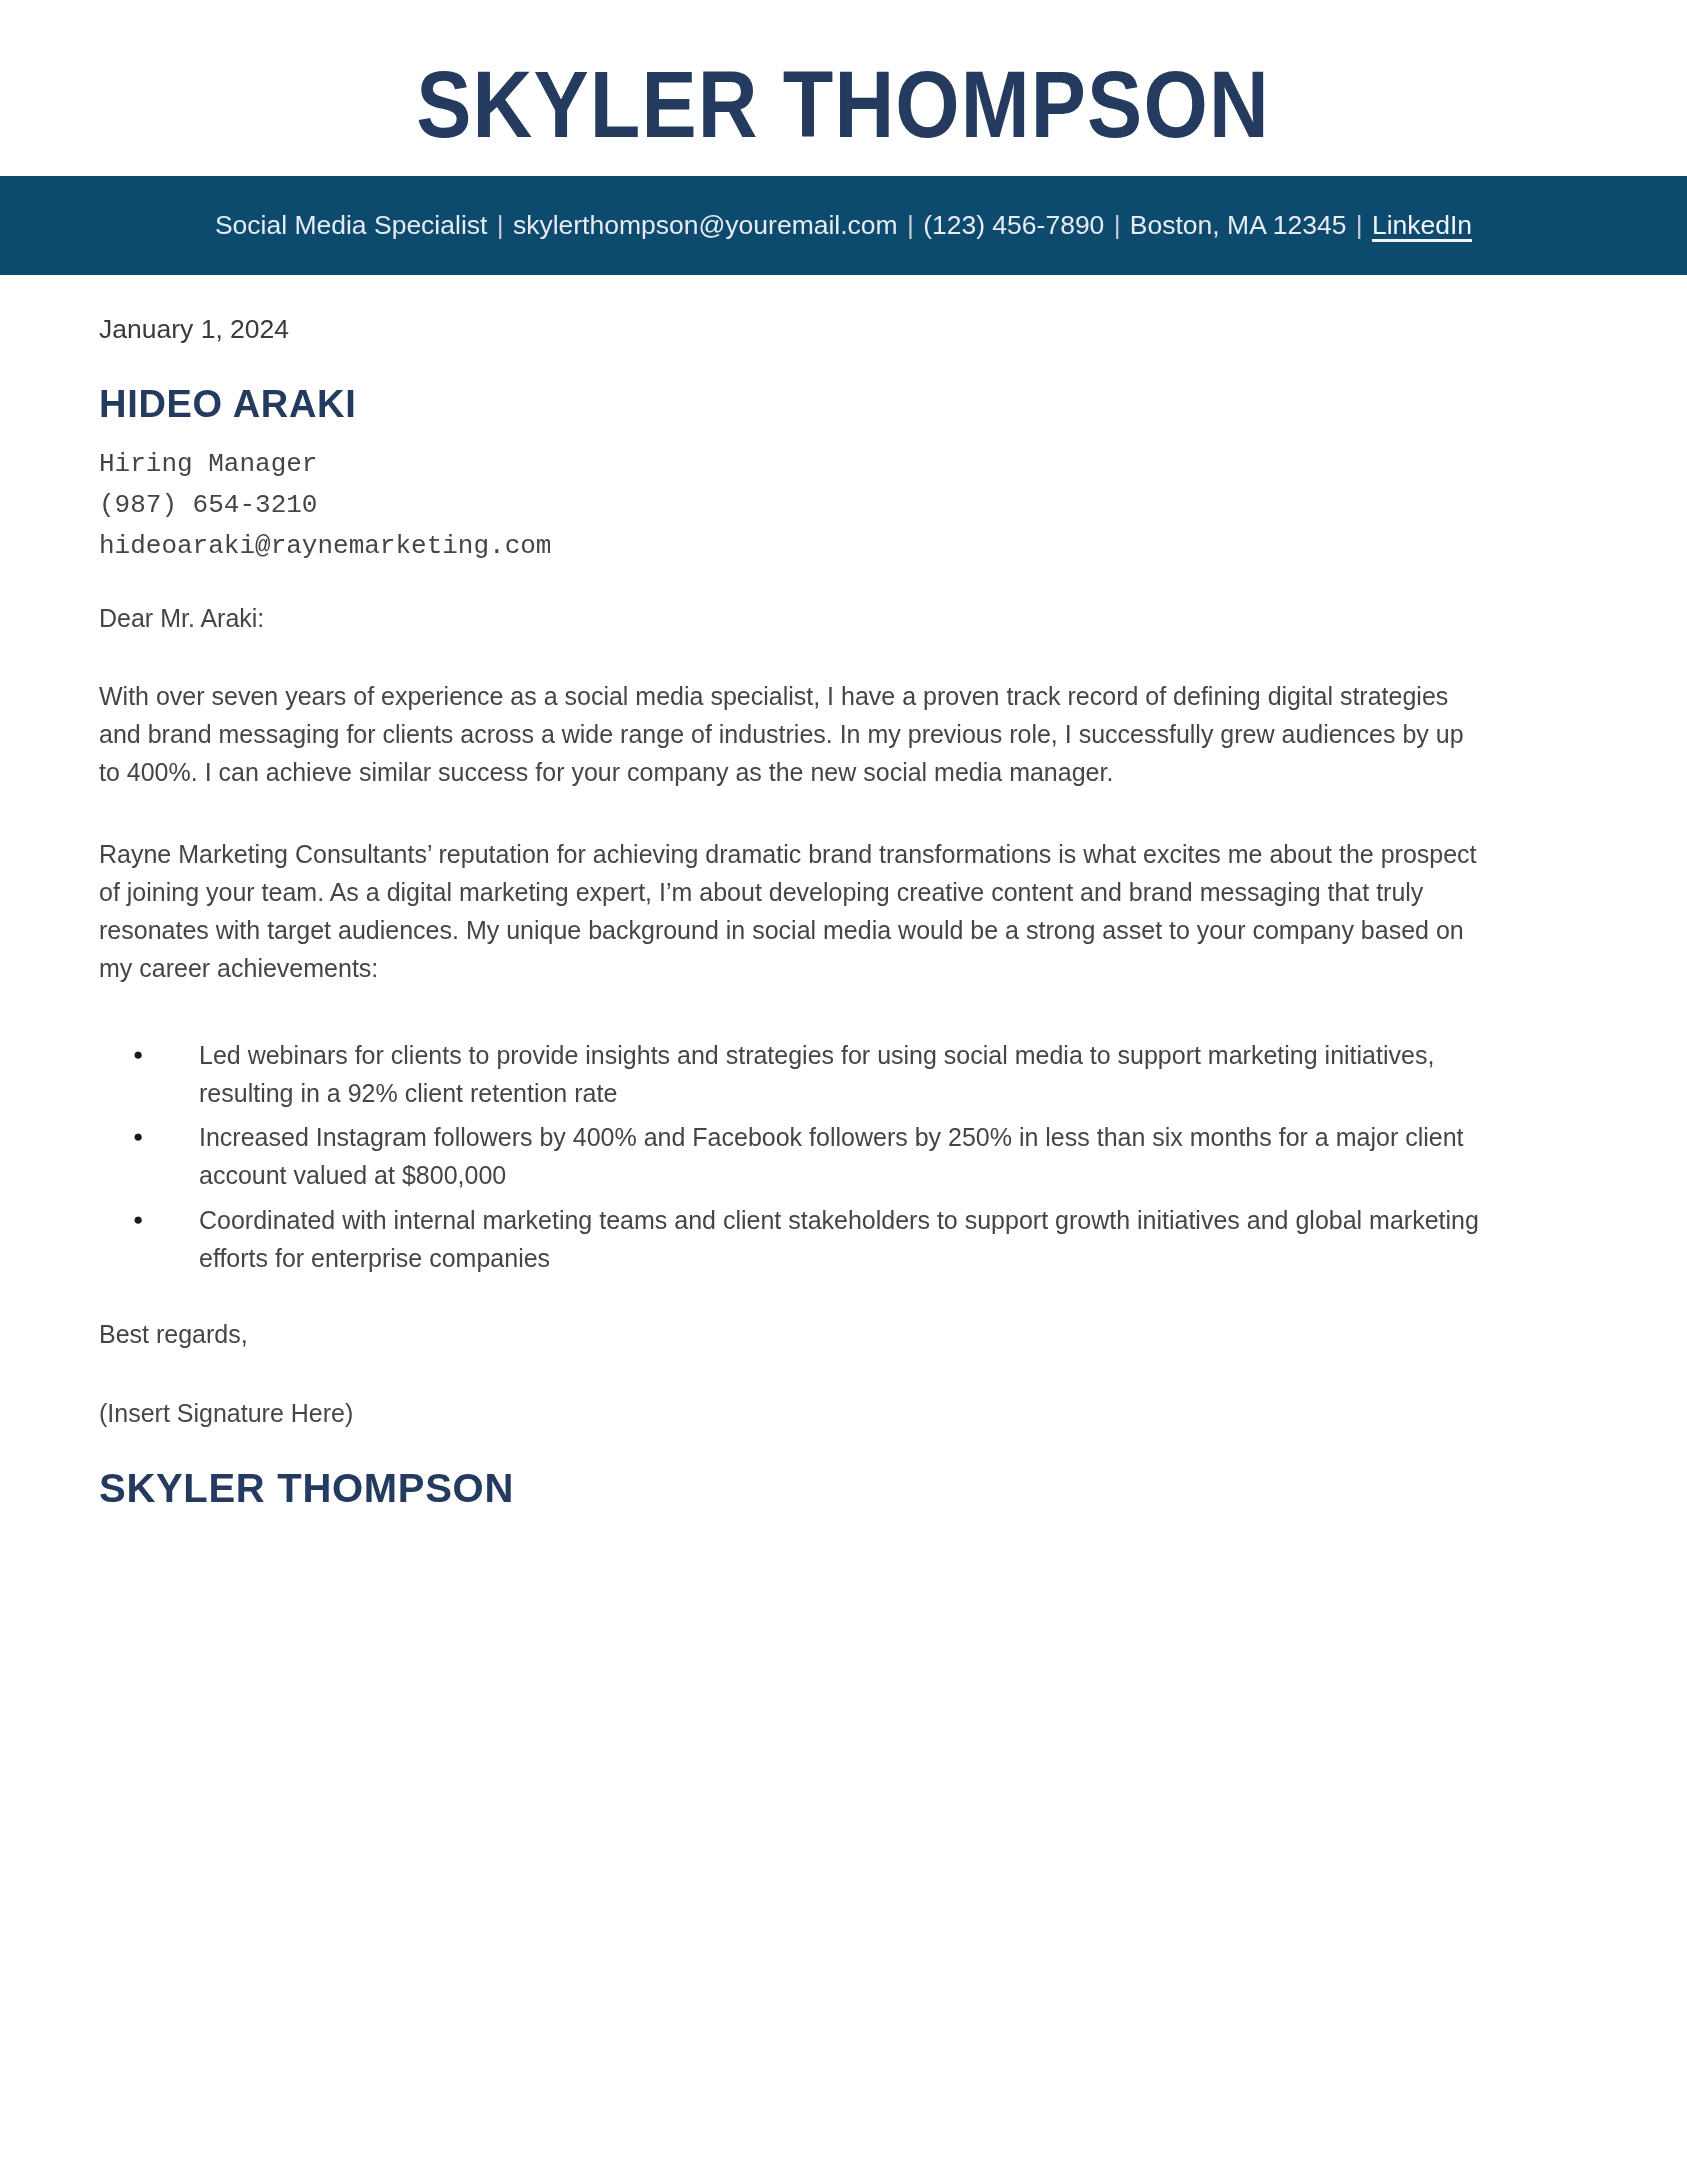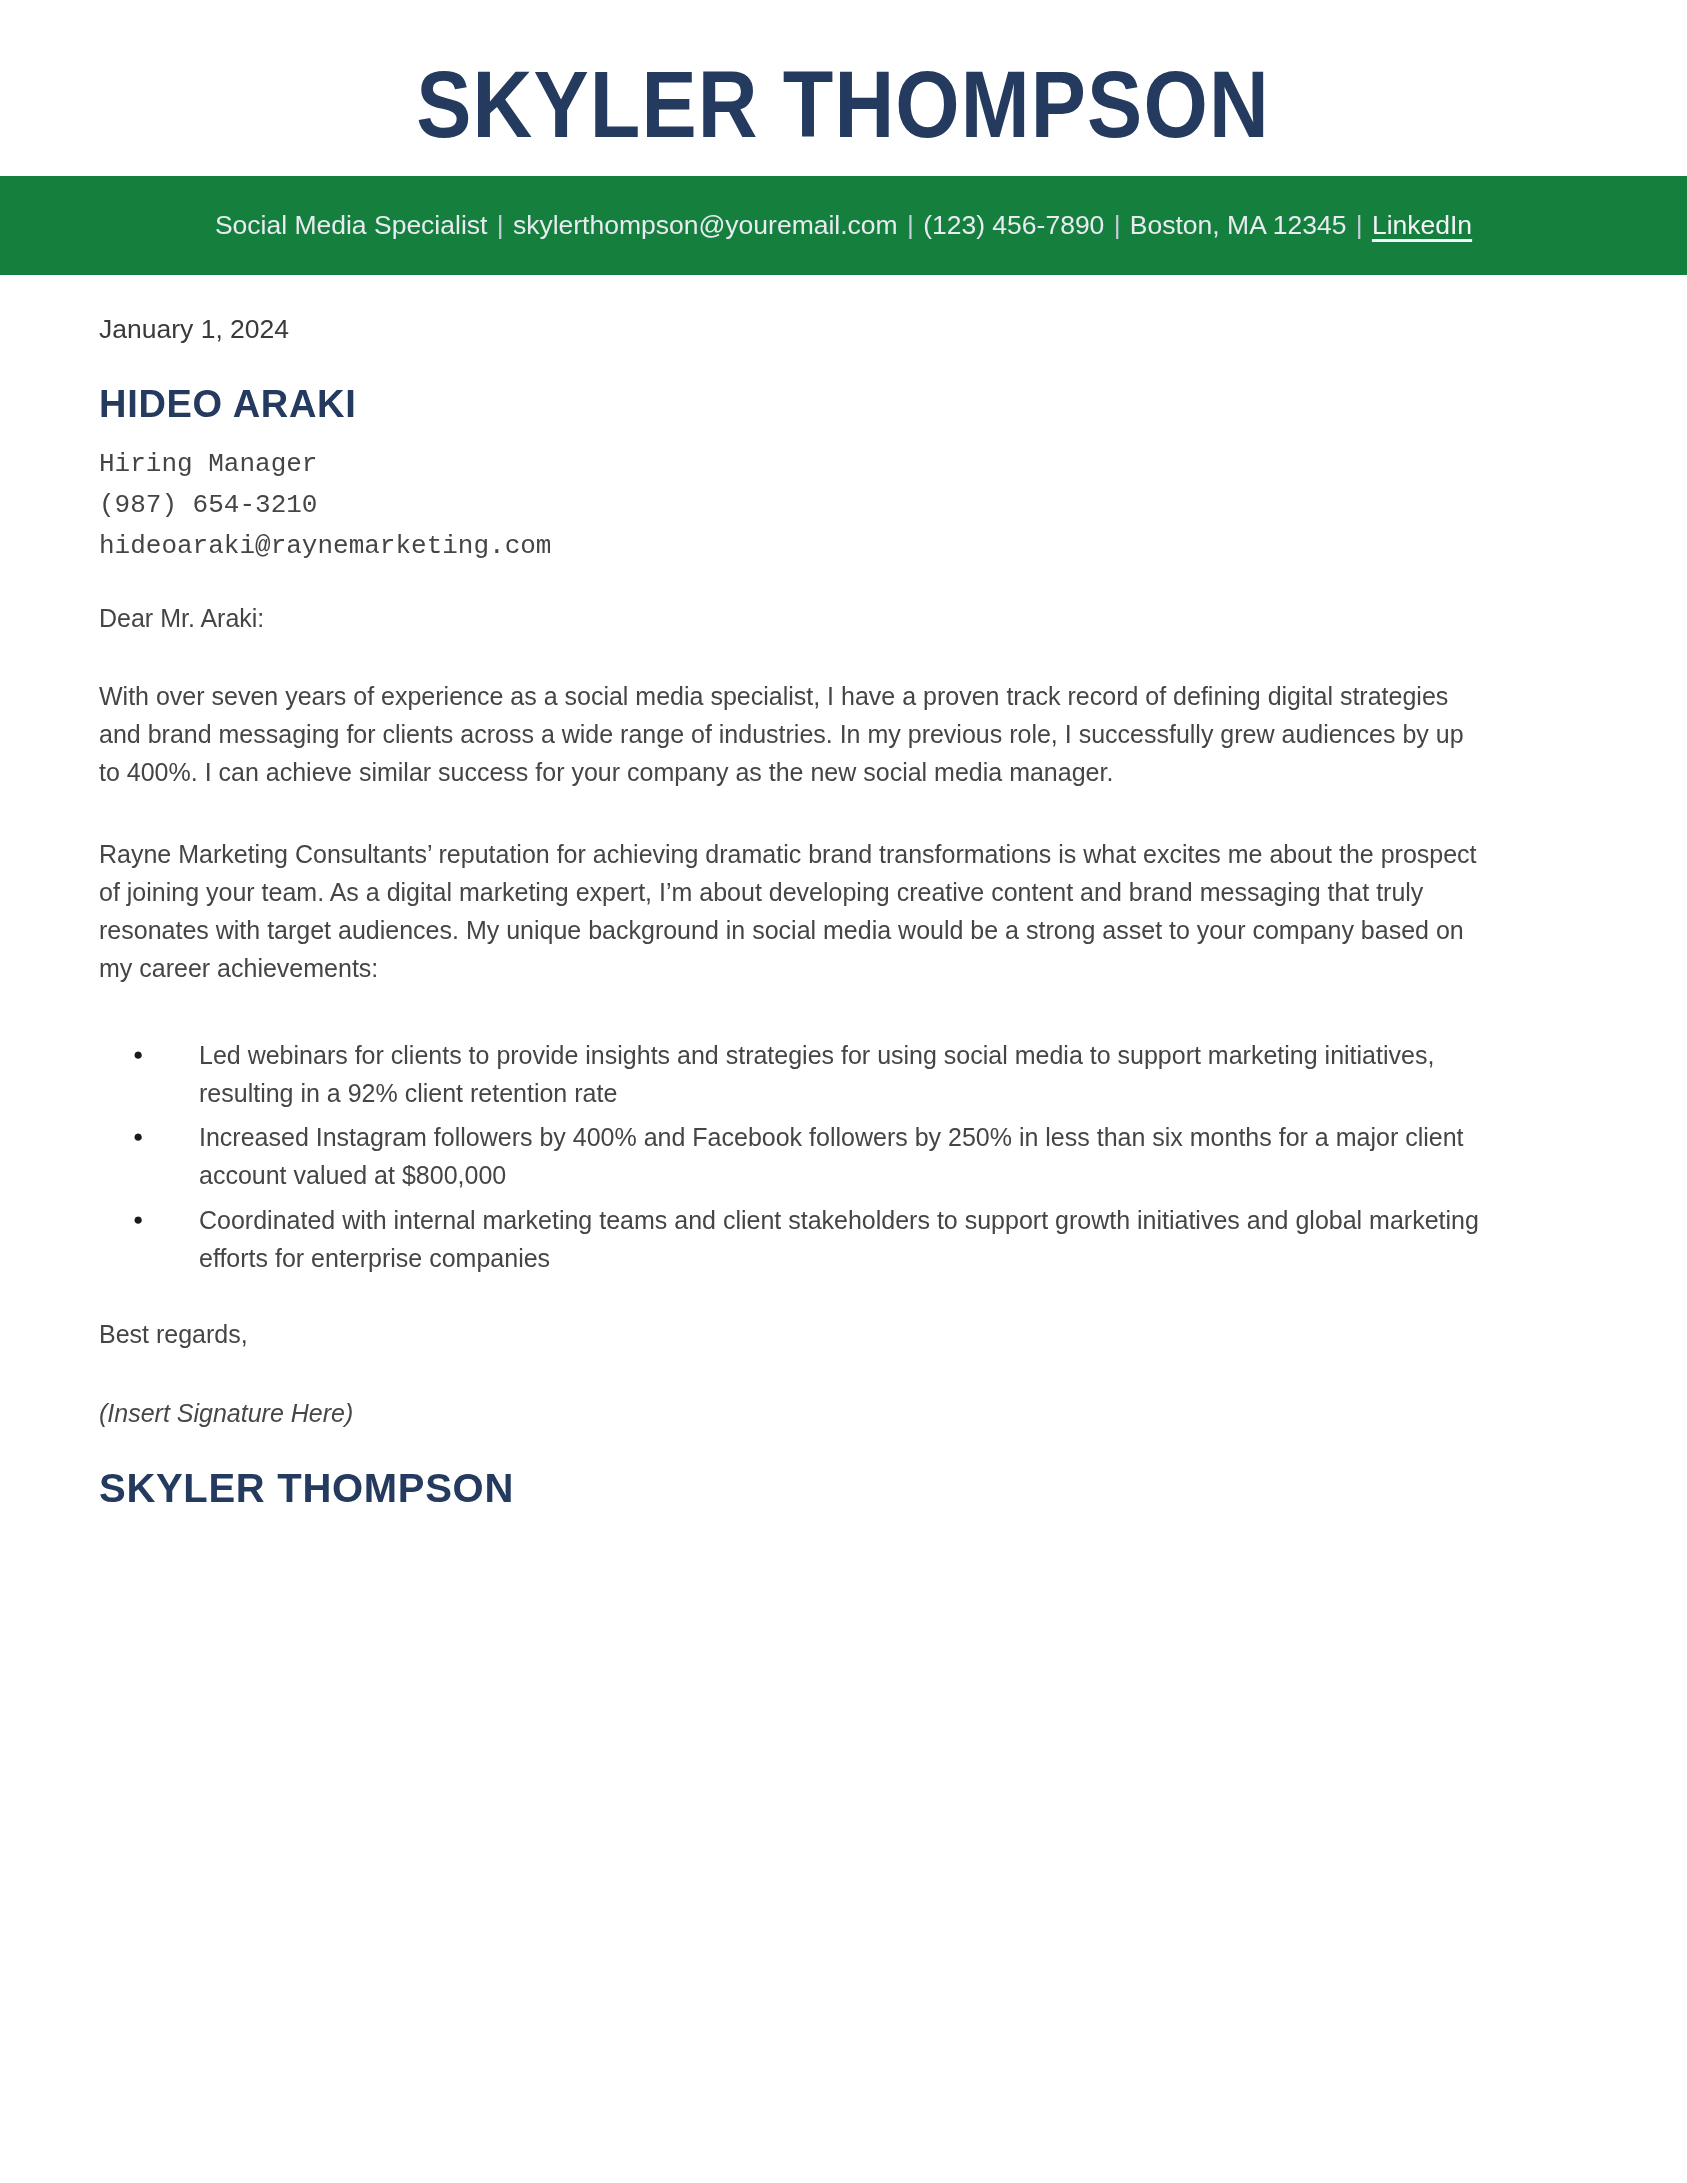--- a/index.html
+++ b/index.html
@@ -32,21 +32,21 @@
     transform: scaleX(0.88);
     transform-origin: center;
     white-space: nowrap;
   }
 
   
   .contact-banner {
     margin-top: 24px;
     width: 100%;
     height: 99px;
-    background: #15803d;
+    background: #0c4a6e;
     display: flex;
     align-items: center;
     justify-content: center;
   }
   .contact-banner-line {
     color: #E8EBF1;
     font-size: 26.5px;
     white-space: nowrap;
   }
   .contact-banner-line .sep {
@@ -118,21 +118,20 @@
   }
   .closing-para {
     margin-top: 56px;
     white-space: pre;
   }
   .valediction {
     margin-top: 38px;
   }
   .signature-placeholder {
     margin-top: 41px;
-    font-style: italic;
     color: #474747;
   }
   .signature-name {
     margin-top: 34px;
     font-size: 40px;
     line-height: 44px;
     font-weight: bold;
     letter-spacing: 0.7px;
     color: #243A5E;
   }

